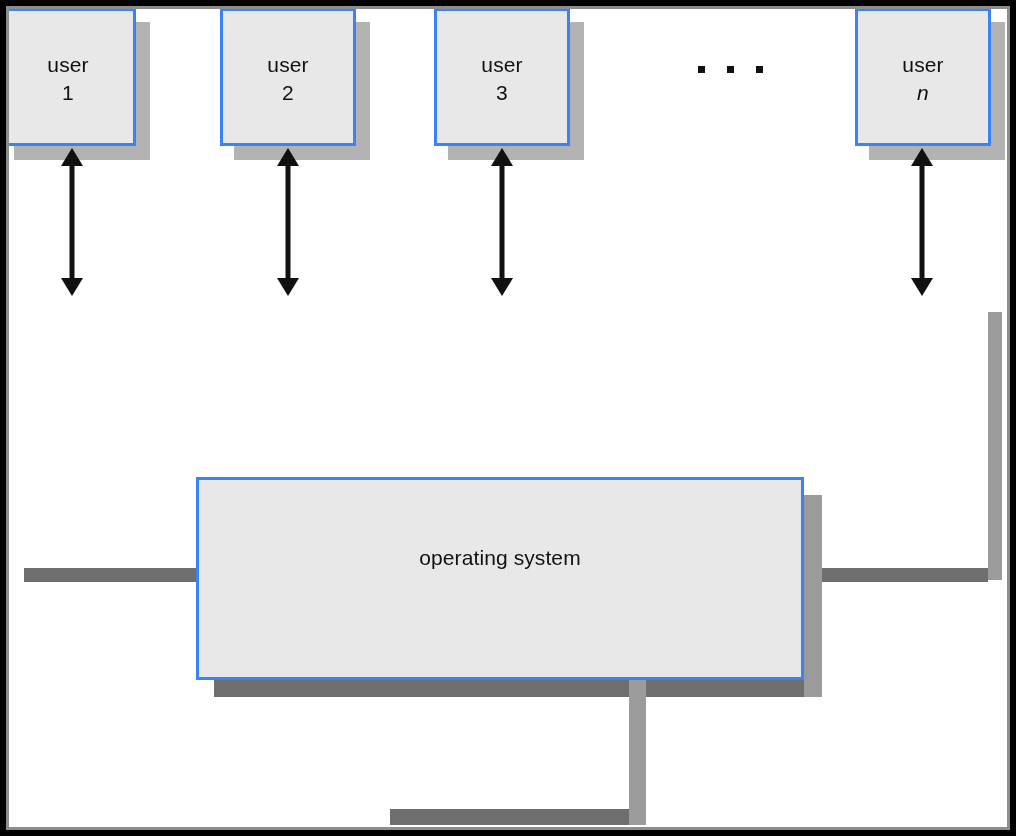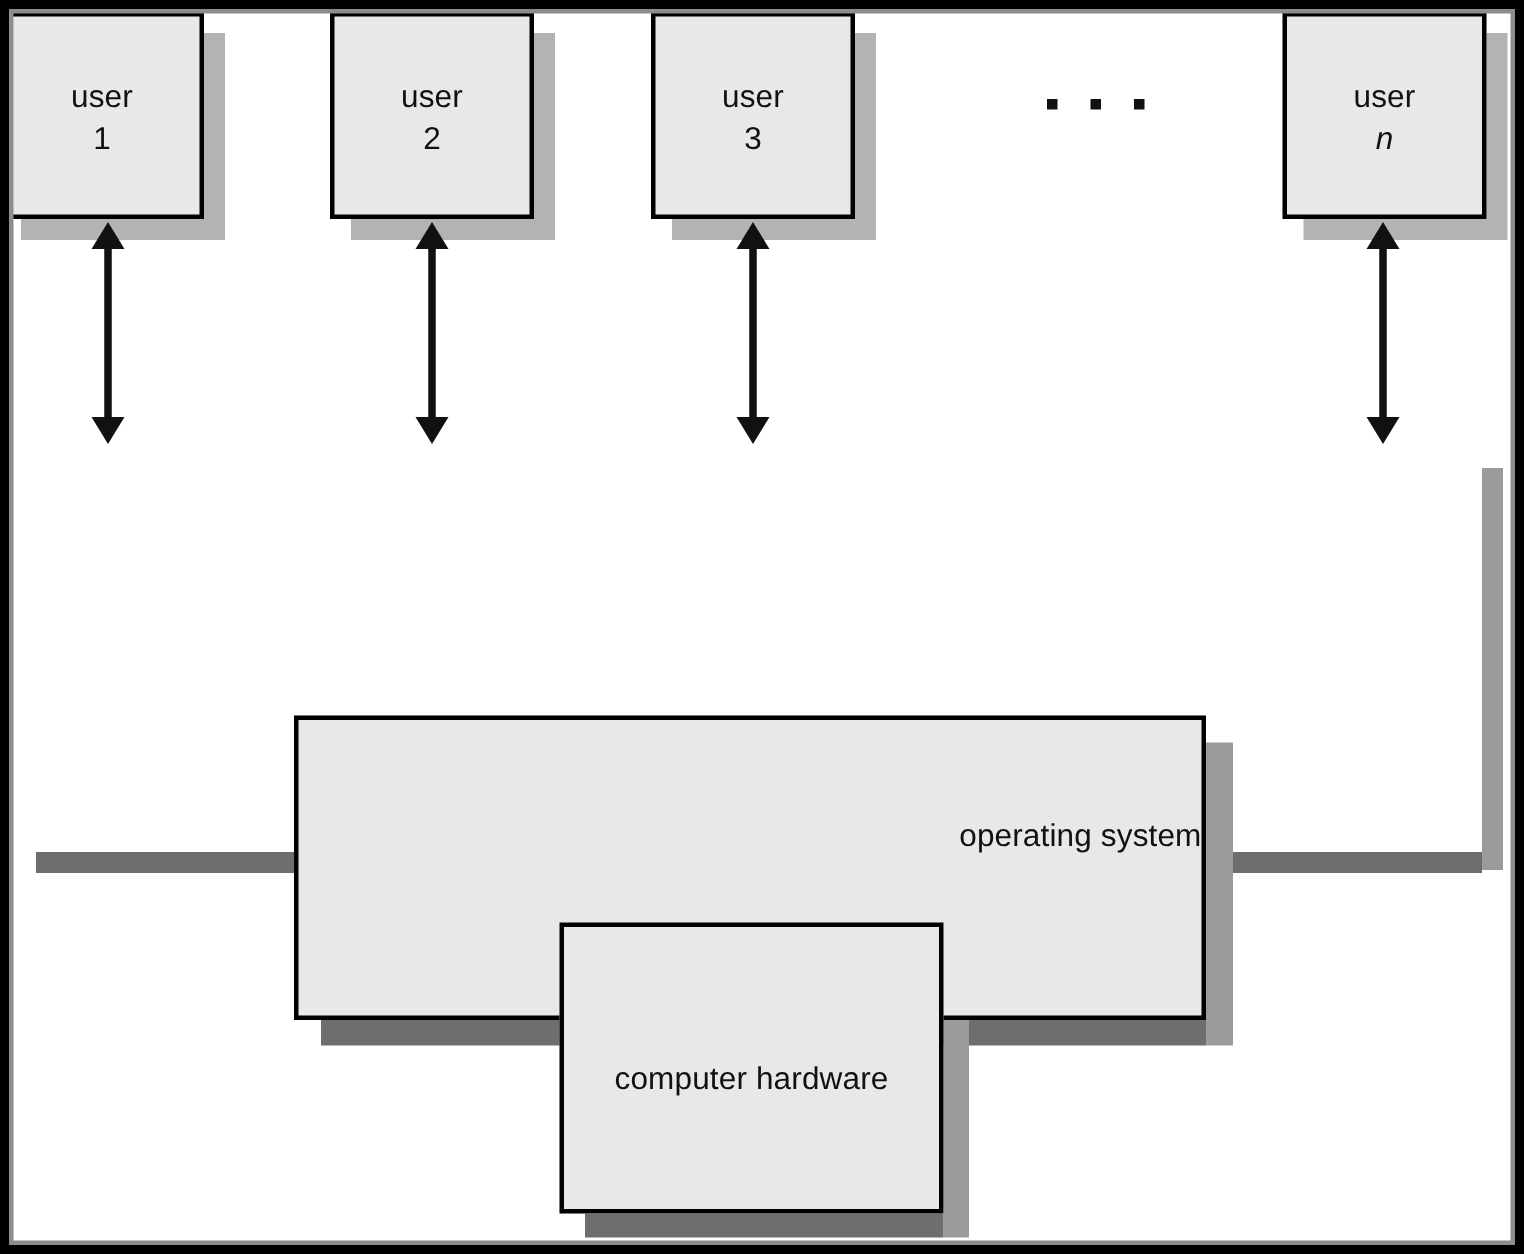--- a/index.html
+++ b/index.html
@@ -38,21 +38,21 @@
     border: 3px solid #8d8d8d;
     pointer-events: none;
     z-index: 41;
   }
 
   
   .dbox {
     position: absolute;
     box-sizing: border-box;
     background: #e8e8e8;
-    border: 3px solid #000000;
+    border: 3px solid #3b82f6;
     z-index: 10;
   }
   .dbox .label {
     position: absolute;
     left: 0;
     width: 100%;
     text-align: center;
     color: #111111;
     font-size: 21px;
     line-height: 28px;
@@ -145,21 +145,21 @@
   }
 
   
   #os-box {
     left: 196px;
     top: 477px;
     width: 608px;
     height: 203px;
     z-index: 20;
   }
-  #os-box .label { top: 64px; text-align: right; }
+  #os-box .label { top: 64px; }
 
   
   #hw-box {
     left: 373px;
     top: 615px;
     width: 256px;
     height: 194px;
     z-index: 25;
   }
   #hw-box .label { top: 88px; }
@@ -238,20 +238,17 @@
   <div class="shadow mid" style="left:804px; top:495px; width:18px; height:202px;"></div>
   <div class="shadow dark" style="left:214px; top:680px; width:590px; height:17px;"></div>
 
   <div class="dbox" id="os-box">
     <div class="label">operating system</div>
   </div>
 
   <div class="shadow mid" style="left:629px; top:632px; width:17px; height:193px;"></div>
   <div class="shadow dark" style="left:390px; top:809px; width:239px; height:16px;"></div>
 
-  <div class="dbox" id="hw-box">
-    <div class="label">computer hardware</div>
-  </div>
 
   <div class="frame-outer"></div>
   <div class="frame-inner"></div>
 
 </div>
 
 </body></html>

